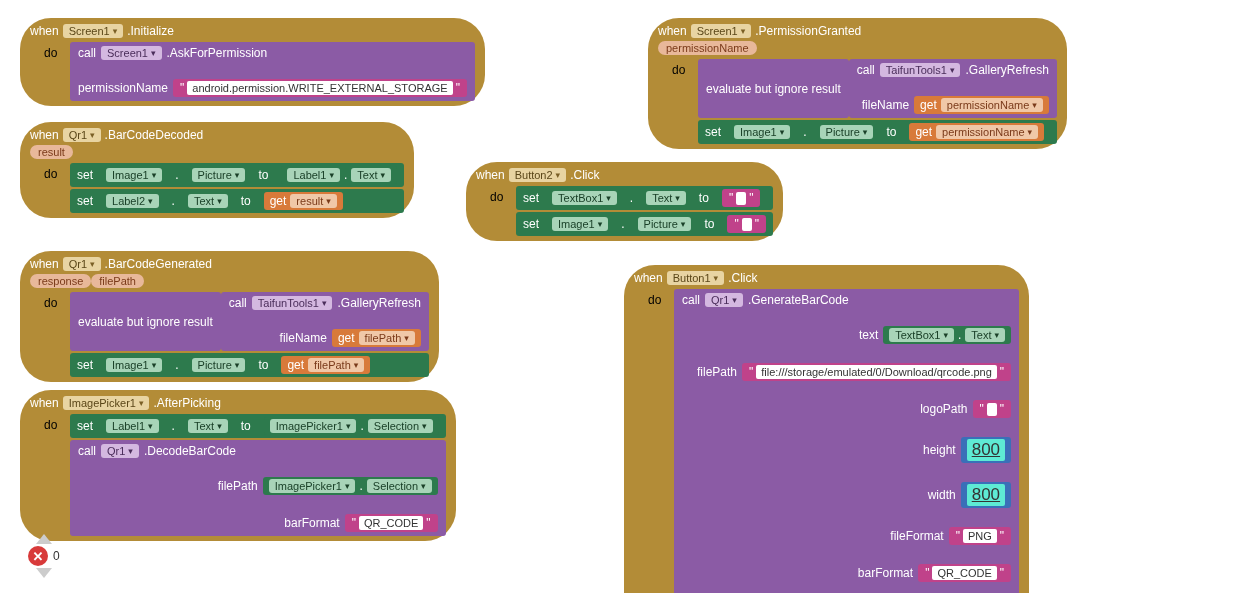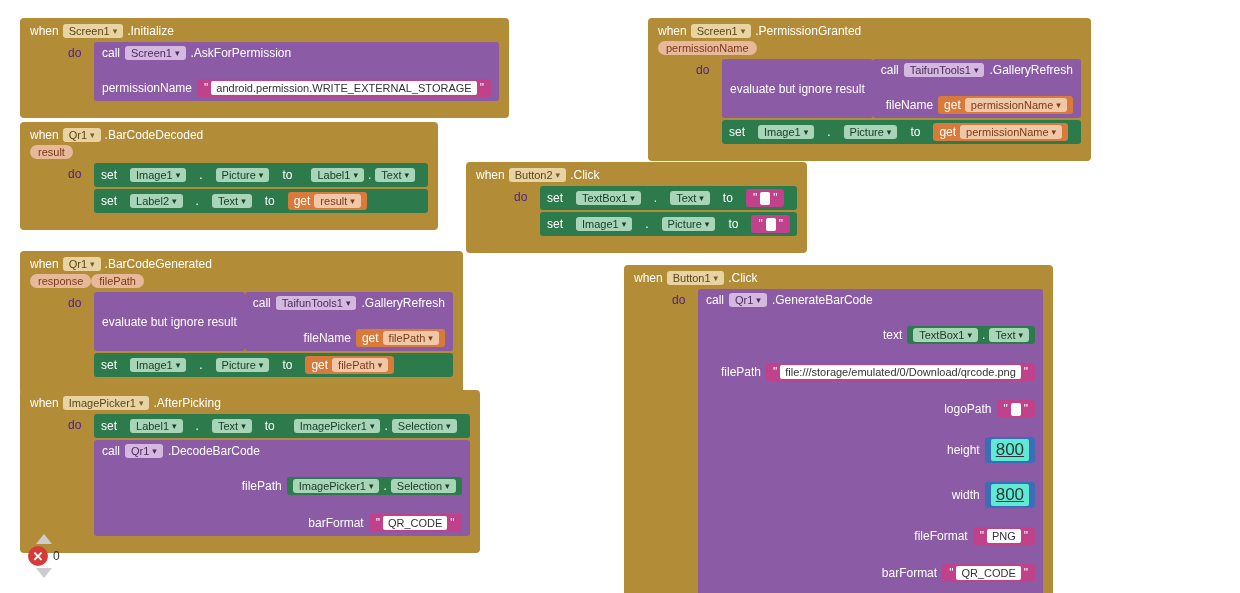--- a/index.html
+++ b/index.html
@@ -14,21 +14,22 @@
     height: 593px;
     position: relative;
     overflow: hidden;
   }
   .block {
     position: absolute;
     border-radius: 4px;
   }
   .event-block {
     background: #b38c37;
-    padding: 6px 10px 17px 10px;
+    padding: 6px 10px 5px 10px;
+    border-radius: 31px;
   }
   .event-header { display: flex; align-items: center; gap: 4px; flex-wrap: wrap; }
   .event-label { color: #fff; font-weight: 500; }
   .dd {
     background: #e8d4a2;
     color: #5a4618;
     padding: 1px 6px 1px 6px;
     border-radius: 3px;
     display: inline-flex;
     align-items: center;
@@ -49,25 +50,24 @@
     margin-top: 3px;
     display: inline-block;
   }
   .do-body {
     margin-left: 14px;
     margin-top: 4px;
     display: flex;
     gap: 6px;
   }
   .do-label {
-    color: #4c1d95;
+    color: #000000;
     width: 20px;
     padding-top: 4px;
     font-size: 12px;
-    margin-left: 24px;
   }
   .inner-stack { display: flex; flex-direction: column; gap: 2px; }
   .call-block {
     background: #8b5ba5;
     padding: 4px 8px;
     border-radius: 3px;
     display: flex;
     flex-direction: column;
     gap: 19px;
   }

